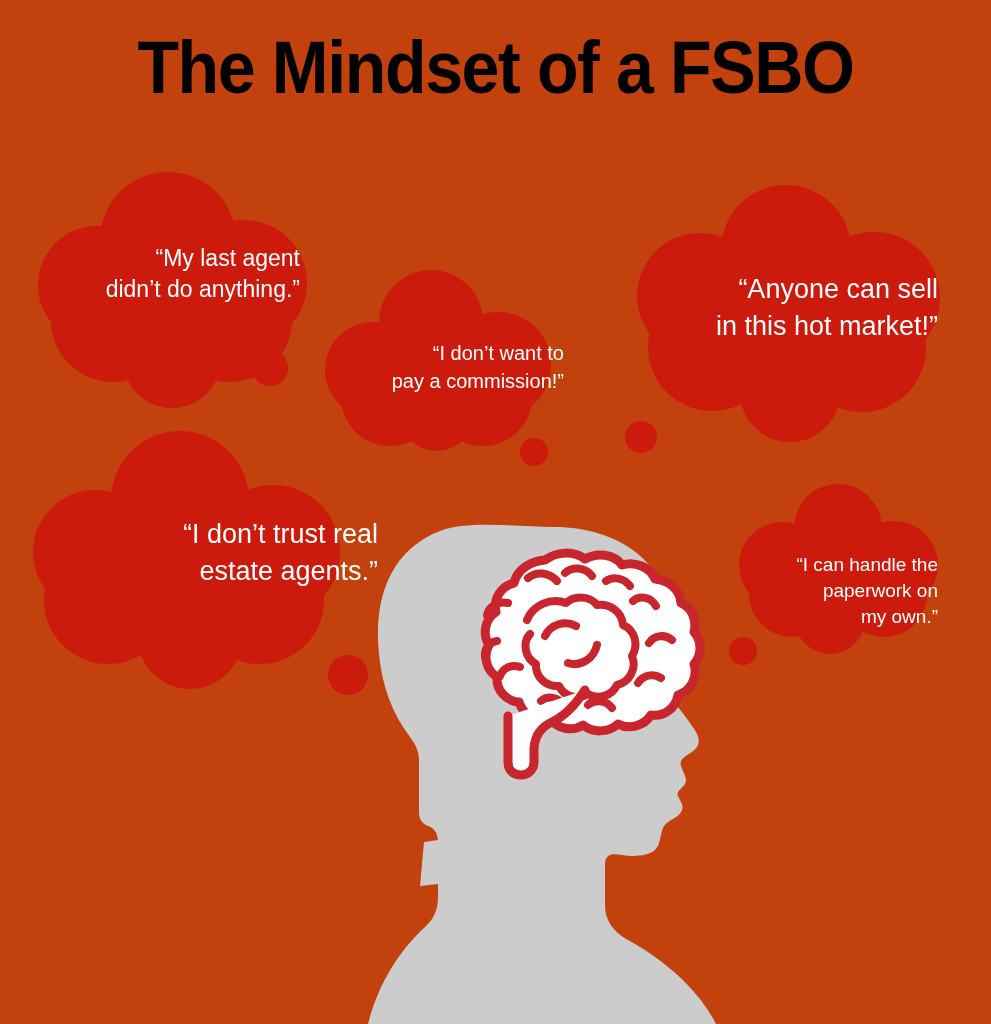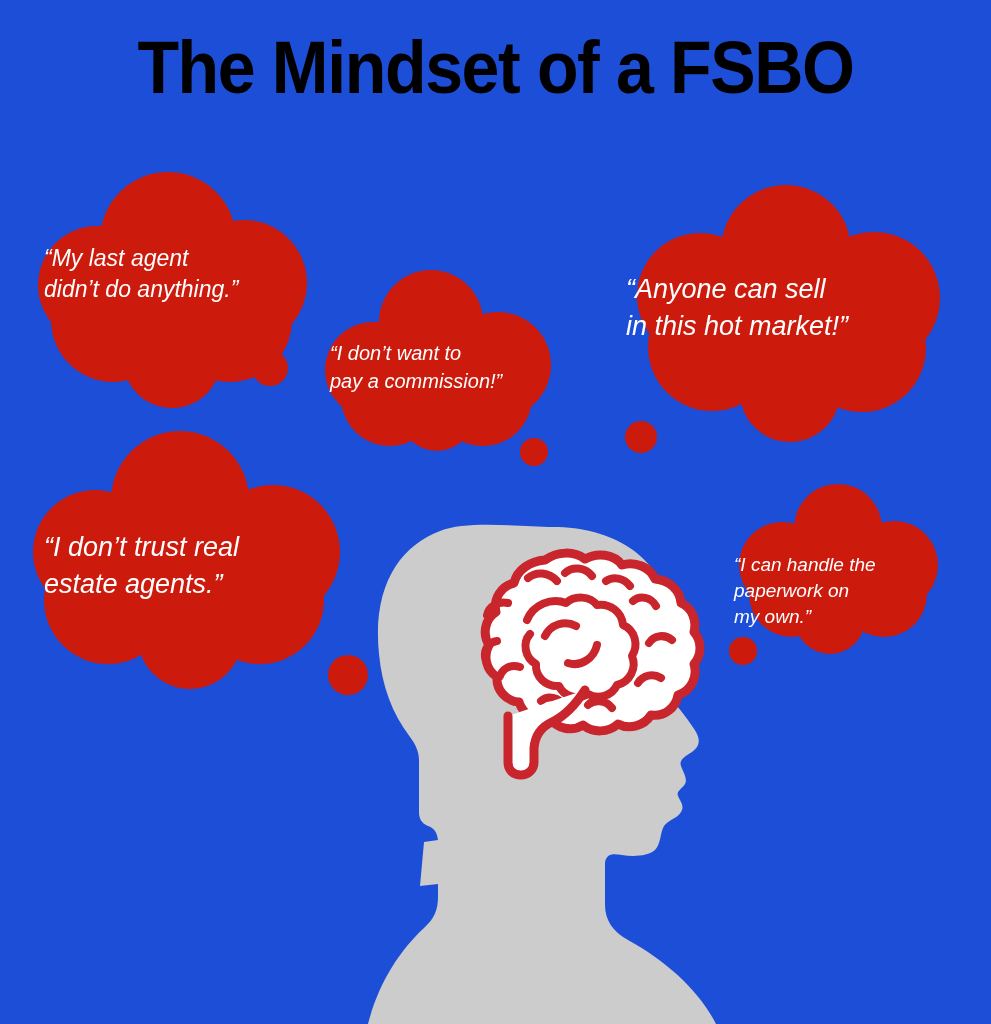--- a/index.html
+++ b/index.html
@@ -7,21 +7,21 @@
     padding: 0;
     background: #ffffff;
   }
   body {
     font-family: "Liberation Sans", sans-serif;
   }
   #canvas {
     position: relative;
     width: 991px;
     height: 1024px;
-    background: #1d4ed8;
+    background: #c2410c;
     overflow: hidden;
   }
   #page-title {
     position: absolute;
     left: 0;
     top: 28px;
     width: 991px;
     text-align: center;
     font-family: "Liberation Sans", sans-serif;
     font-weight: bold;
@@ -38,40 +38,39 @@
     left: 0;
     top: 0;
     width: 991px;
     height: 1024px;
   }
   .bubble-text {
     position: absolute;
     color: #ffffff;
     font-family: "Liberation Sans", sans-serif;
     font-weight: normal;
-    text-align: left;
+    text-align: right;
     white-space: pre-line;
     pointer-events: none;
-    font-style: italic;
   }
   #bubble-text-1 {
     left: 44px; top: 243px; width: 256px;
     font-size: 23px; line-height: 31px;
   }
   #bubble-text-2 {
     left: 330px; top: 339px; width: 234px;
     font-size: 20px; line-height: 28px;
   }
   #bubble-text-3 {
     left: 626px; top: 271px; width: 312px;
     font-size: 27px; line-height: 37px;
   }
   #bubble-text-4 {
     left: 44px; top: 516px; width: 334px;
-    font-size: 27px; line-height: 37px; margin-top: 13px;
+    font-size: 27px; line-height: 37px;
   }
   #bubble-text-5 {
     left: 734px; top: 552px; width: 204px;
     font-size: 19px; line-height: 26px;
   }
 </style>
 </head>
 <body>
 
 <div id="canvas">

